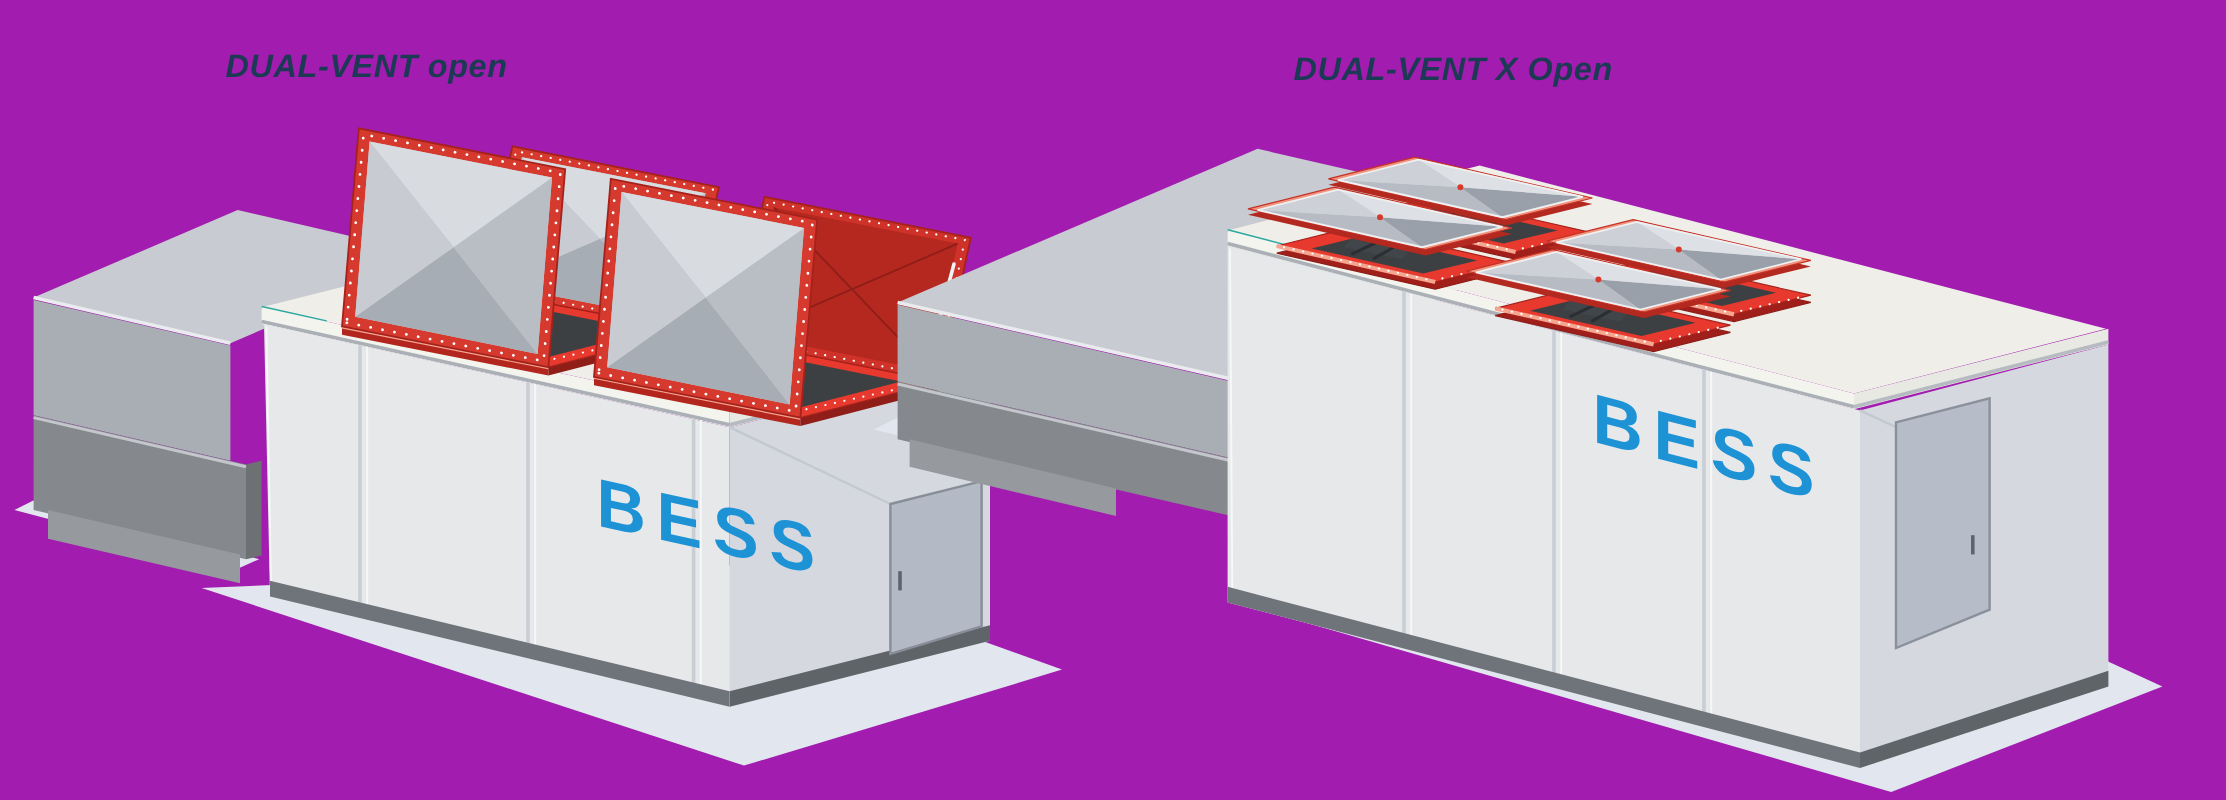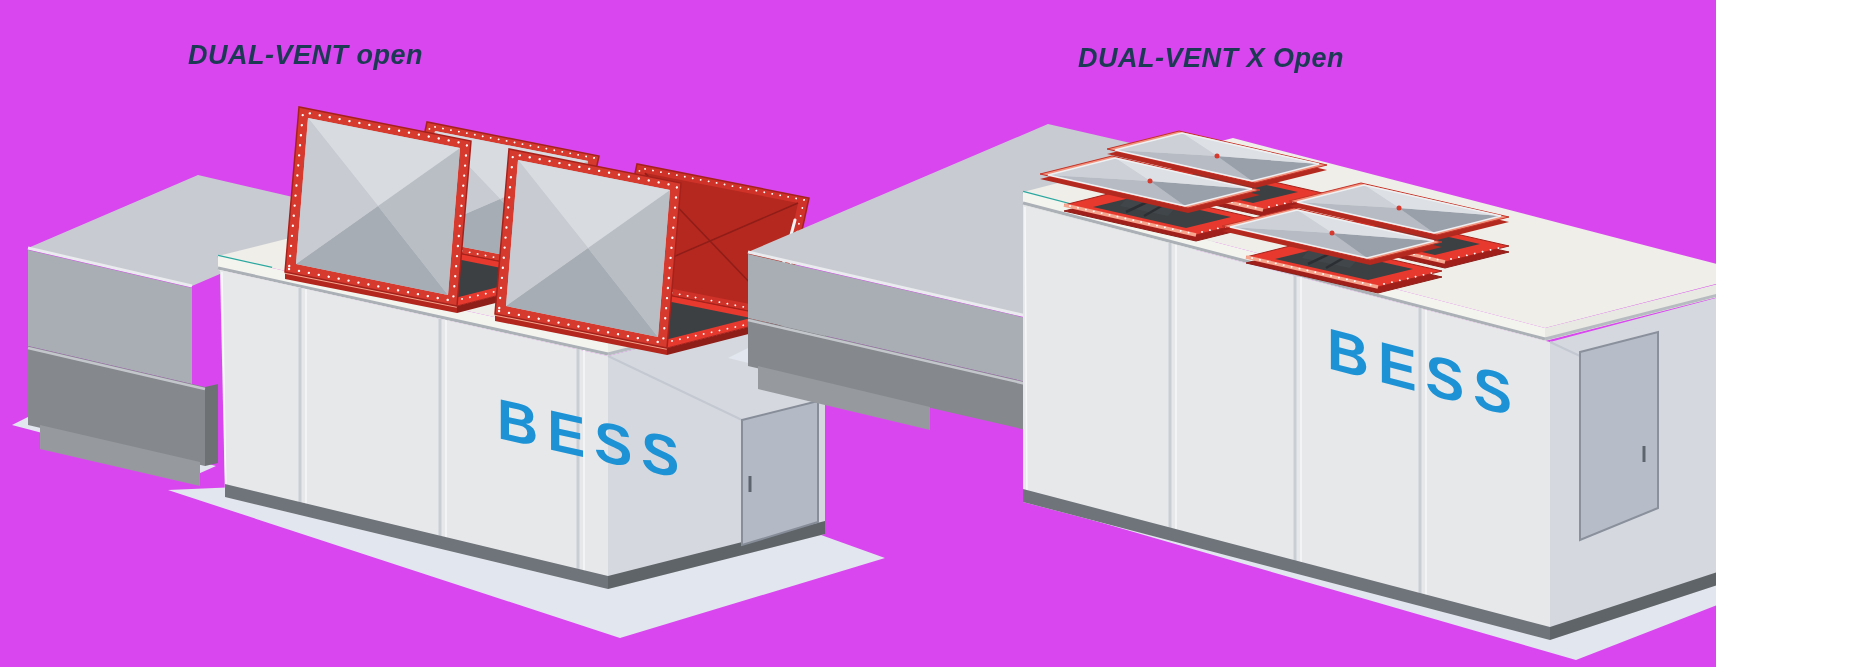--- a/index.html
+++ b/index.html
@@ -1,16 +1,16 @@
 <!DOCTYPE html>
 <html><head>
 <meta charset="utf-8">
 <style>
   html,body{margin:0;padding:0;background:#ffffff;}
-  .stage{position:relative;width:1716px;height:667px;background:#d946ef;overflow:hidden;}
+  .stage{position:relative;width:1855px;height:667px;background:#a21caf;overflow:hidden;}
   svg{display:block;}
   .title{font:italic 700 27px "Liberation Sans", sans-serif; fill:#1d3a54; letter-spacing:.5px;}
   .bess{font:700 57px "Liberation Sans", sans-serif; letter-spacing:9px; fill:#1d93d6;}
   .rivets{fill:none;stroke:#ffffff;stroke-width:2.3;stroke-dasharray:0.1 10;stroke-linecap:round;}
   .rivets-s{fill:none;stroke:#ffffff;stroke-width:1.8;stroke-dasharray:0.1 8;stroke-linecap:round;}
   .strut{stroke:#f0f2f4;stroke-width:3;stroke-linecap:round;}
   .seam{stroke:#c9ced5;stroke-width:3;}
   .seamhl{stroke:#f7f8fa;stroke-width:1.5;}
 </style>
 </head>

